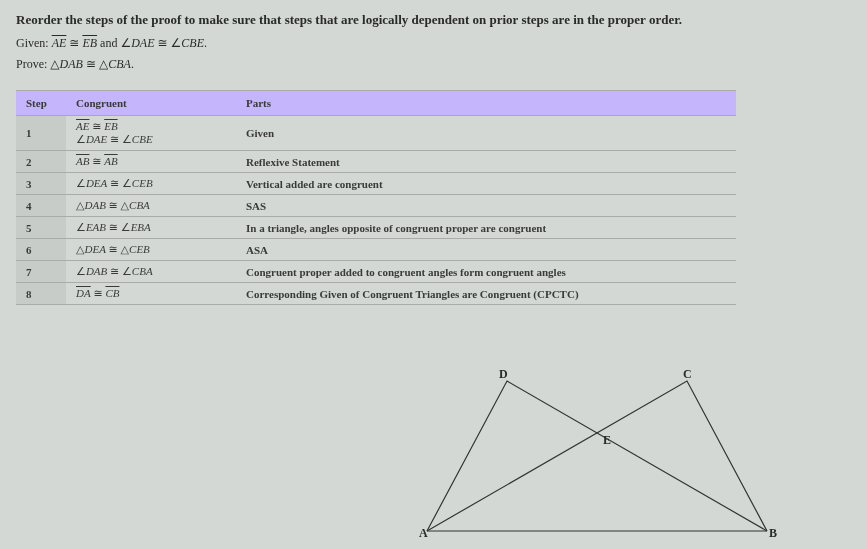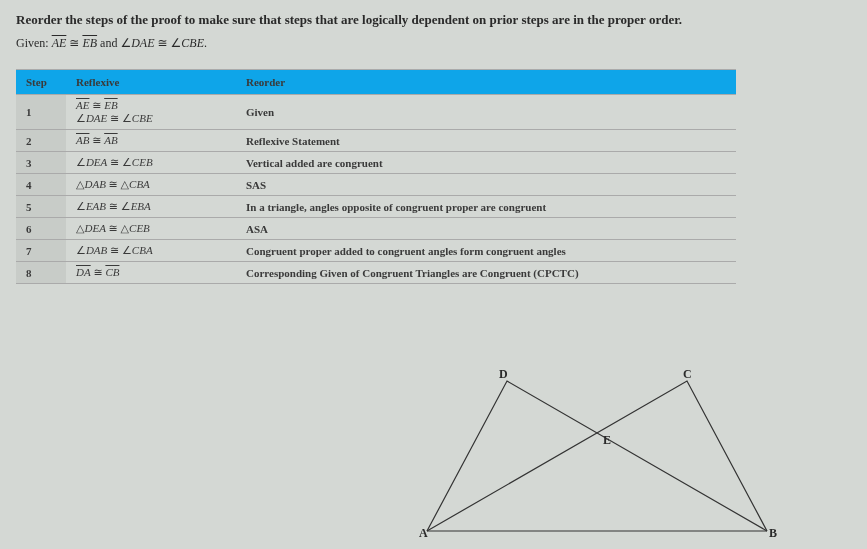--- a/index.html
+++ b/index.html
@@ -37,21 +37,21 @@
     }
     .proof-table th, .proof-table td {
       border-top: 1px solid #aaa;
       border-bottom: 1px solid #aaa;
       padding: 4px 10px;
       text-align: left;
       vertical-align: middle;
     }
     .proof-table th {
       font-weight: bold;
-      background: #0ea5e9;
+      background: #c4b5fd;
       font-size: 11px;
       padding: 6px 10px;
     }
     .step-col {
       width: 50px;
       text-align: center;
       background: #c8ccc8;
       font-weight: bold;
     }
     .stmt-col { width: 170px; text-align: center; }
@@ -73,28 +73,32 @@
   </style>
 </head>
 <body>
 
 <div class="prompt-block">
   <p class="prompt-line">Reorder the steps of the proof to make sure that steps that are logically dependent on prior steps are in the proper order.</p>
   <p class="given-prove">
     <span>Given: </span>
     <span><span class="overline">AE</span> ≅ <span class="overline">EB</span> and ∠<span class="math">DAE</span> ≅ ∠<span class="math">CBE</span>.</span>
   </p>
+  <p class="given-prove">
+    <span>Prove: </span>
+    <span>△<span class="math">DAB</span> ≅ △<span class="math">CBA</span>.</span>
+  </p>
 </div>
 
 <table class="proof-table">
   <thead>
     <tr>
       <th class="step-col">Step</th>
-      <th class="stmt-col">Reflexive</th>
-      <th class="reason-col">Reorder</th>
+      <th class="stmt-col">Congruent</th>
+      <th class="reason-col">Parts</th>
     </tr>
   </thead>
   <tbody id="proof-body">
       <tr>
         <td class="step-col">1</td>
         <td class="stmt-col"><span class="overline">AE</span> ≅ <span class="overline">EB</span><br>∠<span class="math">DAE</span> ≅ ∠<span class="math">CBE</span></td>
         <td class="reason-col">Given</td>
       </tr>
       <tr>
         <td class="step-col">2</td>

